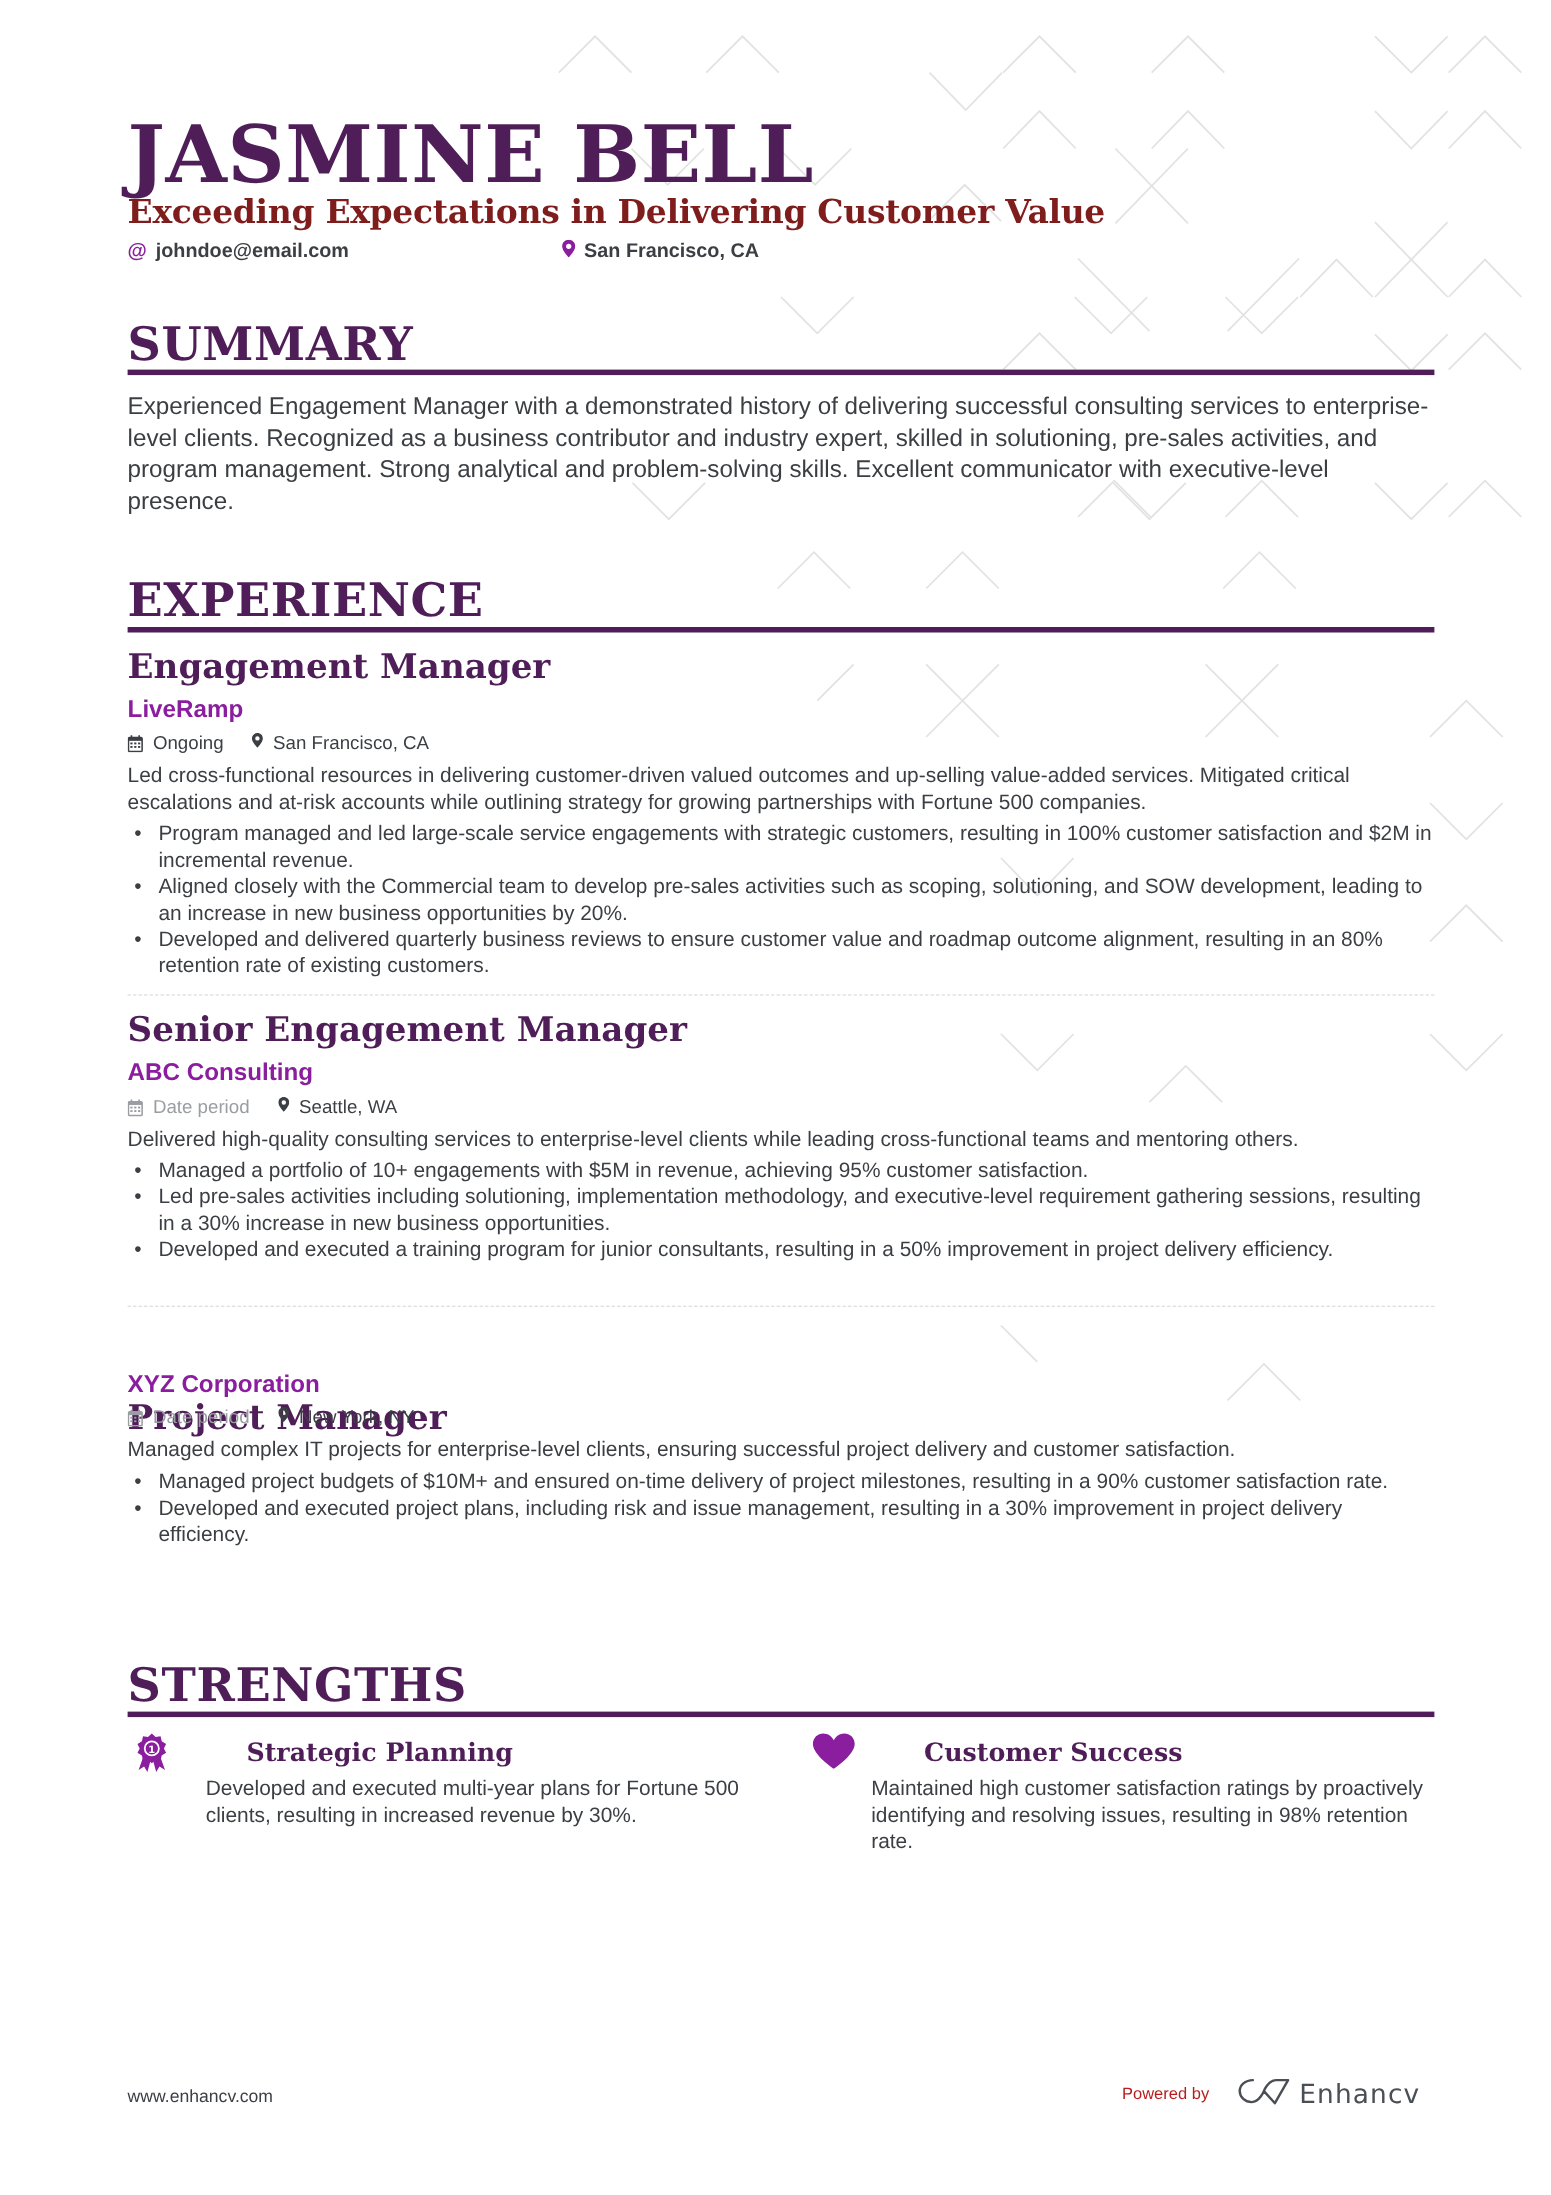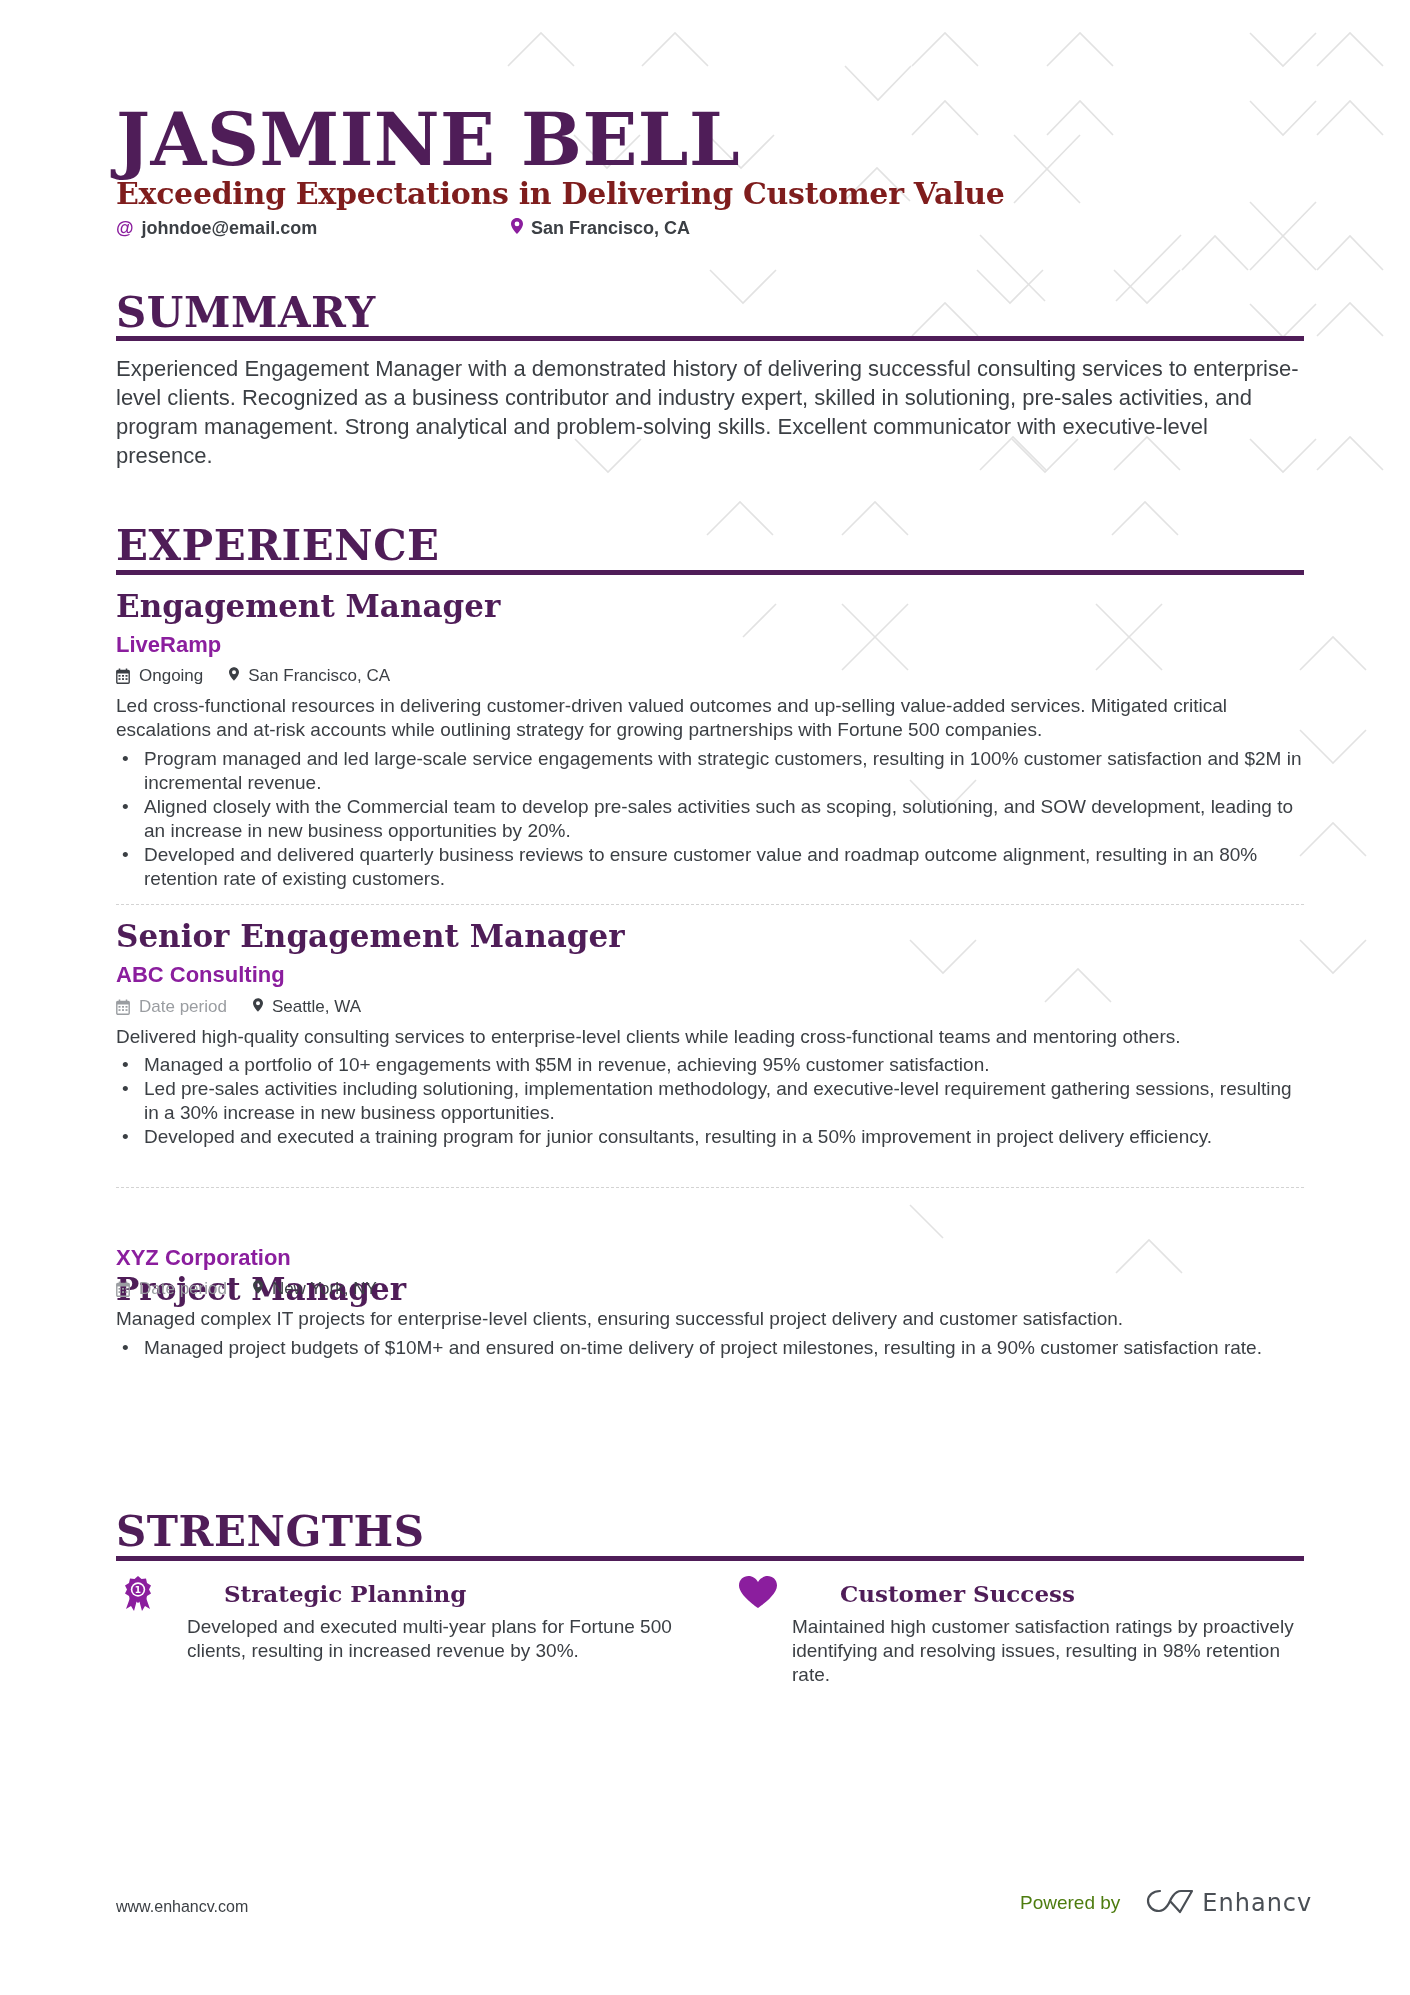--- a/index.html
+++ b/index.html
@@ -32,21 +32,21 @@
   .bullets li::before { content: "•"; position: absolute; left: 6px; top: 0; }
   .dash { position: absolute; left: 0; width: 1188px; height: 0; border-top: 1.5px dashed #d3d3d3; }
 
   .strength { position: absolute; width: 560px; }
   .strength .s-icon { position: absolute; left: 0; top: 0; width: 36px; height: 40px; }
   .strength .s-title { position: absolute; left: 60px; top: 4px; font-size: 23px; font-weight: bold; color: #4f1d58; line-height: 30px; white-space: nowrap; margin-left: 48px; }
   .strength .s-desc { position: absolute; left: 60px; top: 40px; width: 500px; font-size: 19px; line-height: 24px; color: #3b3f44; }
 
   .footer-left { position: absolute; left: 116px; top: 1898px; font-size: 16px; color: #3b3f44; z-index: 1; }
   .footer-right { position: absolute; left: 1020px; top: 1888px; display: flex; align-items: center; z-index: 1; }
-  .footer-right .powered { font-size: 19px; color: #4d7c0f; margin-right: 26px; }
+  .footer-right .powered { font-size: 15px; color: #b91c1c; margin-right: 26px; }
   .footer-right .brand { font-size: 24px; color: #4a4f55; letter-spacing: 1px; margin-left: 8px; font-family: "DejaVu Sans", sans-serif; font-weight: normal; }
 </style>
 </head>
 <body>
 
 <svg id="bg" xmlns="http://www.w3.org/2000/svg" width="1410" height="1995">
   <g stroke="#e2e2e2" stroke-width="1.6" fill="none">
 
     <polyline points="508,66 541,33 574,66"></polyline>
     <polyline points="642,66 675,33 708,66"></polyline>
@@ -224,20 +224,21 @@
       </span>
       <span class="date placeholder">Date period</span>
       <span class="pin"><svg width="10" height="14" viewBox="0 0 12 16">
             <path d="M6 0C2.7 0 0 2.6 0 5.9 0 10 6 16 6 16s6-6 6-10.1C12 2.6 9.3 0 6 0zm0 8.3A2.4 2.4 0 1 1 6 3.5a2.4 2.4 0 0 1 0 4.8z" fill="#3b3f44"></path>
           </svg></span>
       <span>New York, NY</span>
     </div>
     <p class="desc" style="top:1307px;">Managed complex IT projects for enterprise-level clients, ensuring successful project delivery and customer satisfaction.</p>
     <ul class="bullets" style="top:1336px;">
       <li>Managed project budgets of $10M+ and ensured on-time delivery of project milestones, resulting in a 90% customer satisfaction rate.</li>
+      <li>Developed and executed project plans, including risk and issue management, resulting in a 30% improvement in project delivery efficiency.</li>
     </ul>
   </div>
 
   <h2 class="section-title serif" style="top:1507px;">STRENGTHS</h2>
   <div class="rule" style="top:1556px;"></div>
 
   <div class="strength" style="left:6px; top:1575px;">
     <span class="s-icon">
       <svg width="32" height="38" viewBox="0 0 32 38">
         <path d="M9 20 L4 34 L9 31 L12 36 L15 25 Z" fill="#8b1e9e"></path>

